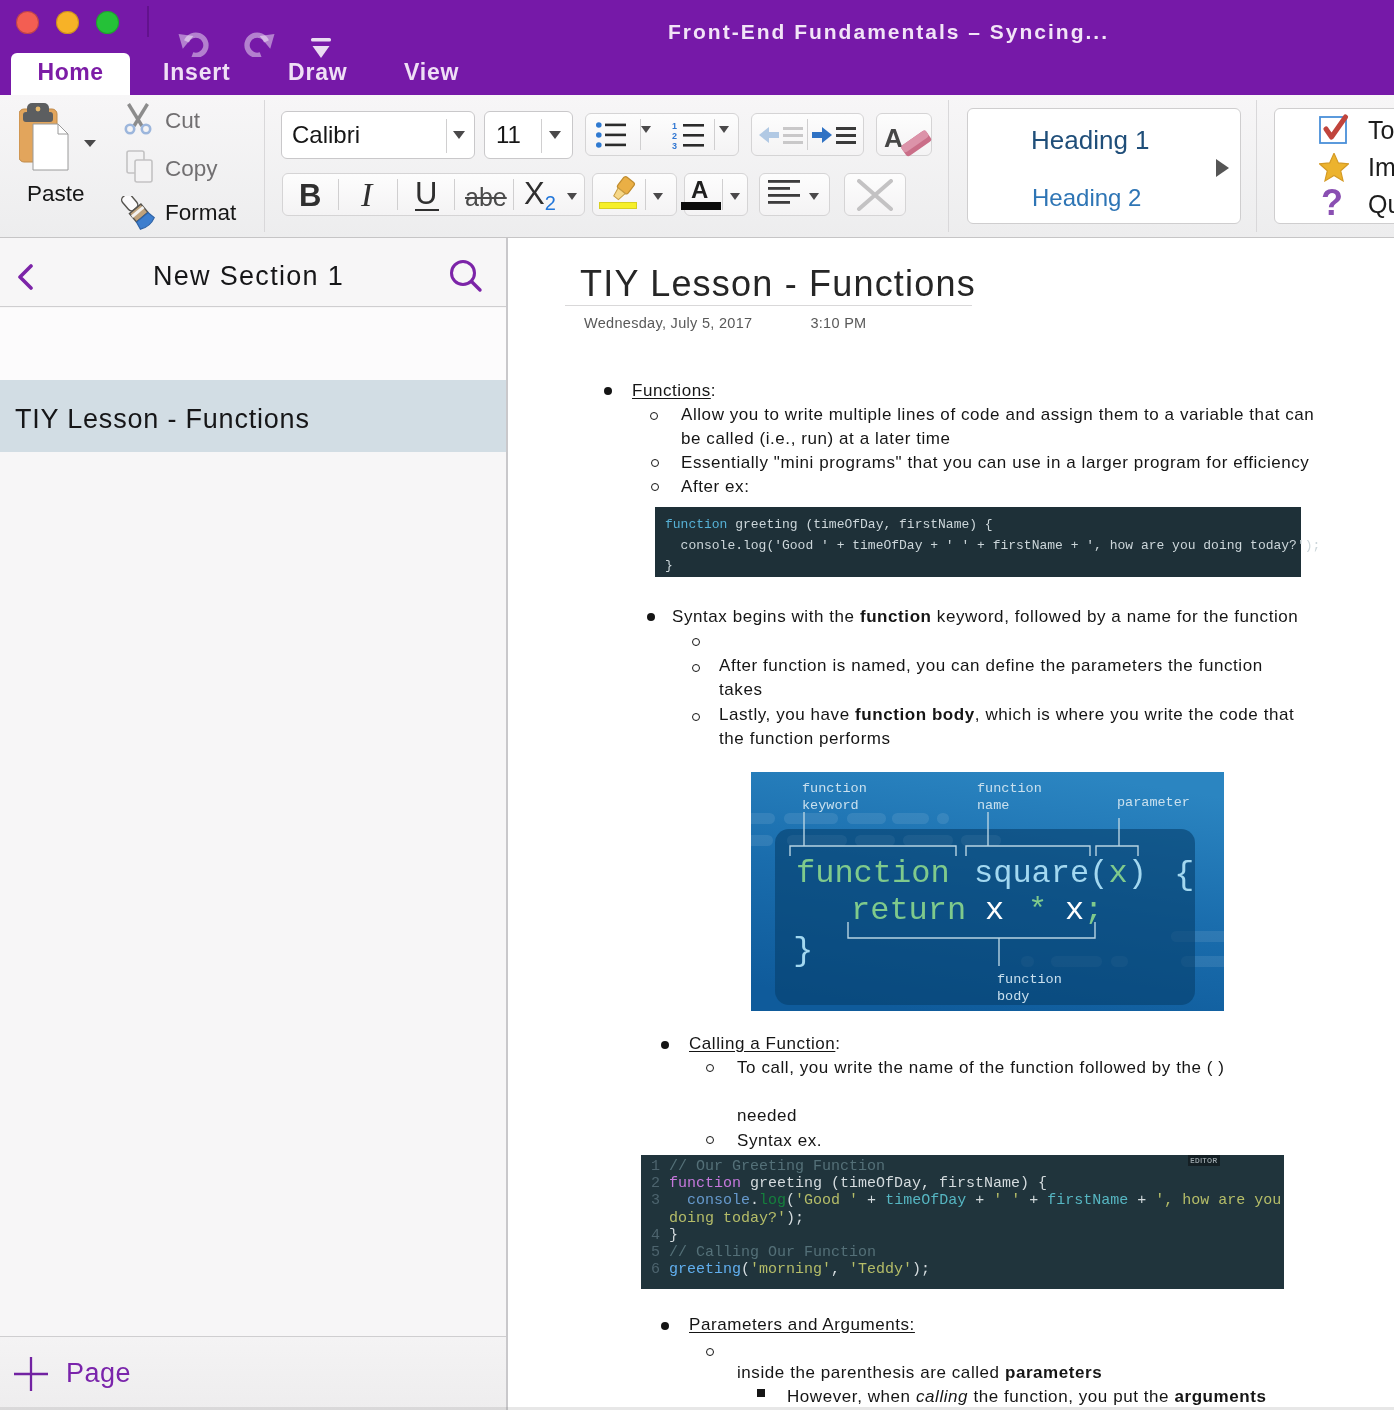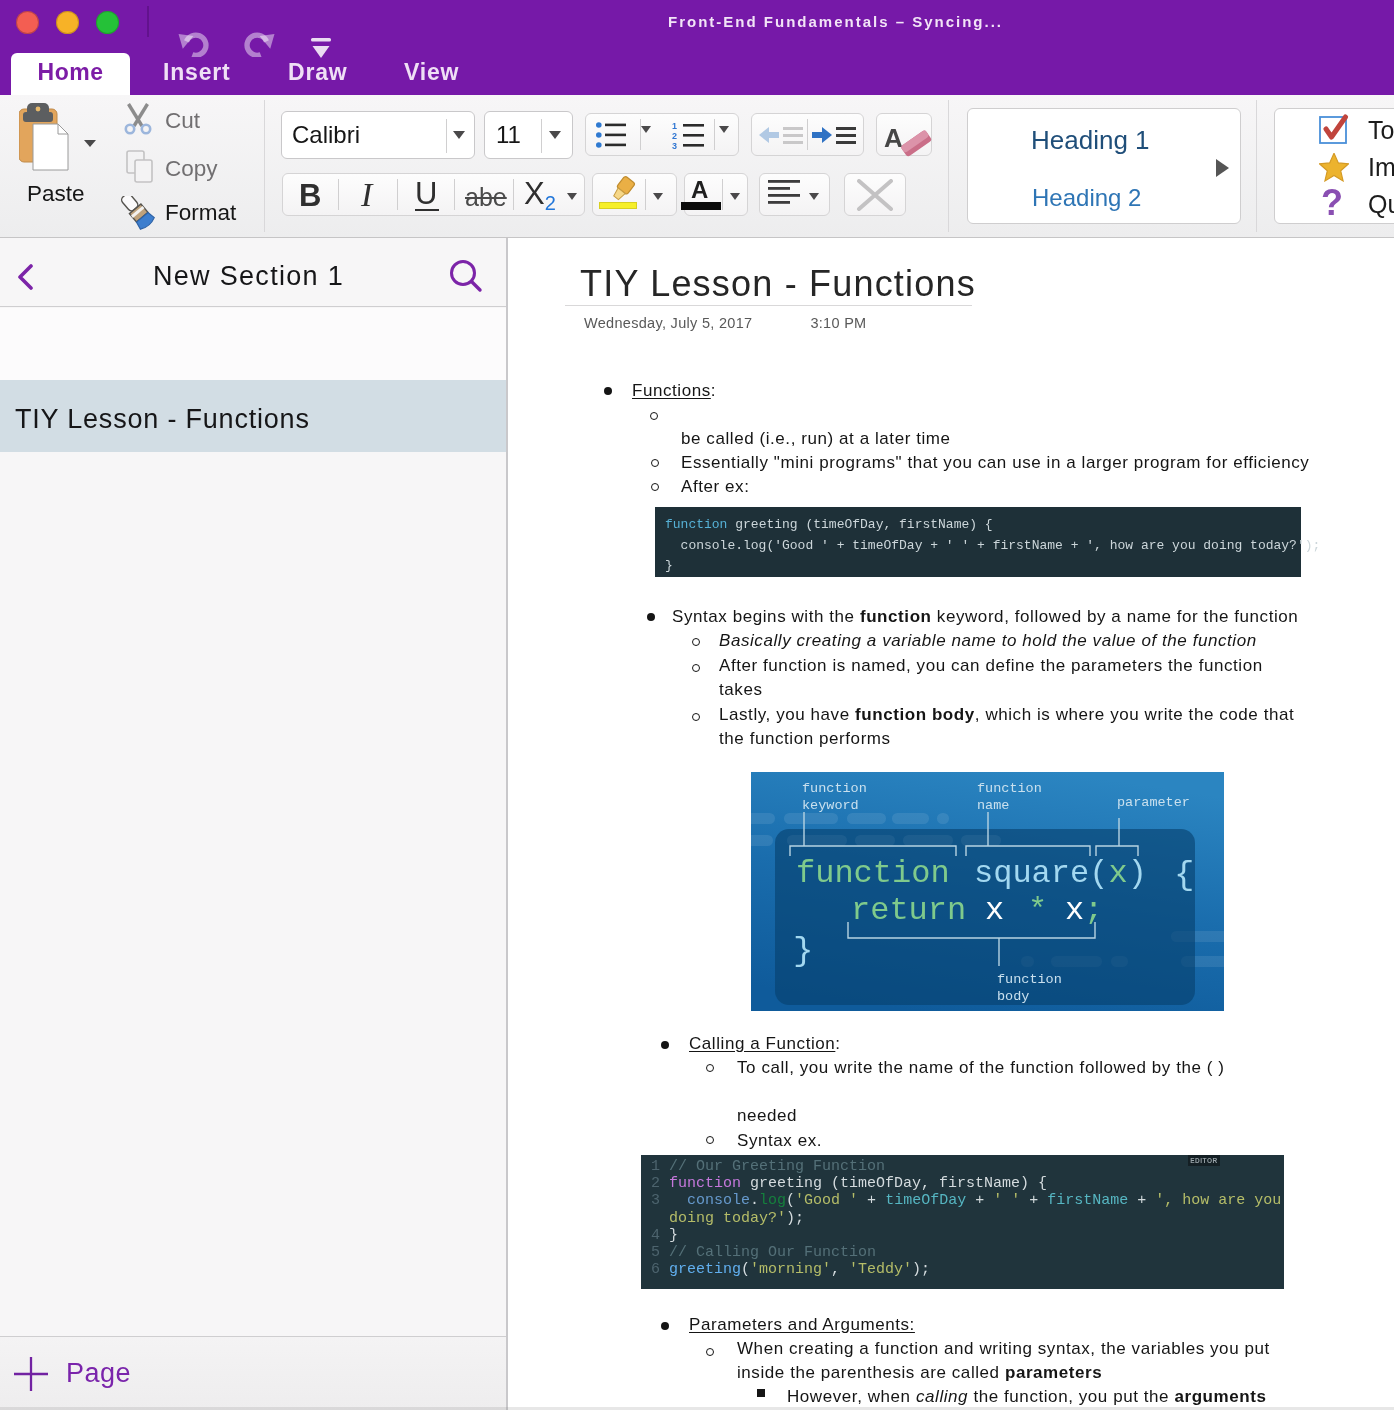--- a/index.html
+++ b/index.html
@@ -7,21 +7,21 @@
     font-family:"Liberation Sans", sans-serif; }
   #app { position:absolute; left:0; top:0; width:1394px; height:1410px; overflow:hidden; }
   .abs { position:absolute; }
   
   #titlebar { position:absolute; left:0; top:0; width:1394px; height:95px; background:#7619a8; }
   .tl { position:absolute; top:11px; width:23px; height:23px; border-radius:50%; }
   #tl-red   { left:16px; background:#f35e52; box-shadow: inset 0 0 0 1px rgba(90,20,60,.35);}
   #tl-yel   { left:56px; background:#f7b227; box-shadow: inset 0 0 0 1px rgba(110,70,10,.3);}
   #tl-grn   { left:96px; background:#25c138; box-shadow: inset 0 0 0 1px rgba(20,90,30,.3);}
   #tbar-sep { position:absolute; left:147px; top:6px; width:2px; height:31px; background:rgba(40,0,60,.25); }
-  #tbar-title { position:absolute; left:668px; top:13px; font-size:15px; font-weight:bold; color:#f2e4f7; letter-spacing:2px;}
+  #tbar-title { position:absolute; left:668px; top:20px; font-size:21px; font-weight:bold; color:#f2e4f7; letter-spacing:2px;}
   .tab-label { position:absolute; top:59px; font-size:23px; font-weight:bold; color:#efdff5; letter-spacing:0.8px; }
   #tab-home { position:absolute; left:11px; top:53px; width:119px; height:42px; background:#fff; border-radius:6px 6px 0 0; }
   #tab-home span { position:absolute; left:0; right:0; top:6px; text-align:center; font-size:23px; font-weight:bold; color:#7c1ca6; letter-spacing:0.5px; }
   
   #ribbon { position:absolute; left:0; top:95px; width:1394px; height:143px;
     background:linear-gradient(#f7f6f7, #ededee); border-bottom:1px solid #c6c5c6; }
   .rsep { position:absolute; top:5px; width:1px; height:132px; background:#d9d8da; }
   .rbtn { position:absolute; background:linear-gradient(#fdfdfd,#f4f3f4); border:1px solid #d5d4d5; border-radius:6px; }
   .rlabel { position:absolute; font-size:22.5px; color:#161616; }
   .gray { color:#716f71; }
@@ -247,35 +247,35 @@
   .code { position:absolute; font-family:"Liberation Mono", monospace; white-space:pre; }
 </style>
 
   <div class="abs" style="left:70px;top:28px;font-size:36px;line-height:36px;color:#262626;letter-spacing:1.2px">TIY Lesson - Functions</div>
   <div class="abs" style="left:55px;top:67px;width:407px;height:1px;background:#d9d8d9"></div>
   <div class="abs" style="left:74px;top:77px;font-size:14.5px;letter-spacing:0.3px;color:#595959">Wednesday, July 5, 2017<span style="margin-left:58px">3:10 PM</span></div>
 
   <div class="b1" style="left:94px;top:149px"></div>
   <div class="ln" style="left:122px;top:145px"><u>Functions</u>:</div>
   <div class="b2" style="left:140px;top:174px"></div>
+  <div class="ln" style="left:171px;top:169px">Allow you to write multiple lines of code and assign them to a variable that can</div>
   <div class="ln" style="left:171px;top:193px">be called (i.e., run) at a later time</div>
   <div class="b2" style="left:141px;top:221px"></div>
   <div class="ln" style="left:171px;top:217px">Essentially "mini programs" that you can use in a larger program for efficiency</div>
   <div class="b2" style="left:141px;top:245px"></div>
   <div class="ln" style="left:171px;top:241px">After ex:</div>
 
   <div class="abs" style="left:145px;top:269px;width:646px;height:70px;background:#1e3038"></div>
   <div class="code" style="left:155px;top:277px;font-size:13px;line-height:20.5px;color:#ccd6da"><span style="color:#56b1d6">function</span> greeting (timeOfDay, firstName) {
   console.log('Good ' + timeOfDay + ' ' + firstName + ', how are you doing today?');
 }</div>
 
   <div class="b1" style="left:137px;top:375px"></div>
   <div class="ln" style="left:162px;top:371px">Syntax begins with the <b>function</b> keyword, followed by a name for the function</div>
   <div class="b2" style="left:182px;top:400px"></div>
-  <div class="ln" style="left:209px;top:395px;font-style:italic">Basically creating a variable name to hold the value of the function</div>
   <div class="b2" style="left:182px;top:426px"></div>
   <div class="ln" style="left:209px;top:420px">After function is named, you can define the parameters the function</div>
   <div class="ln" style="left:209px;top:444px">takes</div>
   <div class="b2" style="left:182px;top:475px"></div>
   <div class="ln" style="left:209px;top:469px">Lastly, you have <b>function body</b>, which is where you write the code that</div>
   <div class="ln" style="left:209px;top:493px">the function performs</div>
 
   <div class="b1" style="left:151px;top:803px"></div>
   <div class="ln" style="left:179px;top:798px"><u>Calling a Function</u>:</div>
   <div class="b2" style="left:196px;top:826px"></div>
@@ -290,21 +290,20 @@
 <span style="color:#4d646e">2</span> <span style="color:#c678dd">function</span> greeting (timeOfDay, firstName) {
 <span style="color:#4d646e">3</span>   <span style="color:#6699cc">console</span>.<span style="color:#15803d">log</span>(<span style="color:#b5bd68">'Good '</span> + <span style="color:#56b6c2">timeOfDay</span> + <span style="color:#b5bd68">' '</span> + <span style="color:#56b6c2">firstName</span> + <span style="color:#b5bd68">', how are you</span>
 <span style="color:#b5bd68">  doing today?'</span>);
 <span style="color:#4d646e">4</span> }
 <span style="color:#4d646e">5</span> <span style="color:#547078">// Calling Our Function</span>
 <span style="color:#4d646e">6</span> <span style="color:#61afef">greeting</span>(<span style="color:#b5bd68">'morning'</span>, <span style="color:#b5bd68">'Teddy'</span>);</div>
 
   <div class="b1" style="left:151px;top:1084px"></div>
   <div class="ln" style="left:179px;top:1079px"><u>Parameters and Arguments:</u></div>
   <div class="b2" style="left:196px;top:1110px"></div>
-  <div class="ln" style="left:227px;top:1103px">When creating a function and writing syntax, the variables you put</div>
   <div class="ln" style="left:227px;top:1127px">inside the parenthesis are called <b>parameters</b></div>
   <div class="b3" style="left:247px;top:1151px"></div>
   <div class="ln" style="left:277px;top:1151px">However, when <i>calling</i> the function, you put the <b>arguments</b></div>
 
   <svg class="abs" style="left:241px;top:534px" width="473" height="239" viewBox="0 0 473 239">
     <defs>
       <linearGradient id="imgbg" x1="0.65" y1="0" x2="0.35" y2="1">
         <stop offset="0" stop-color="#2b85c1"></stop>
         <stop offset="0.5" stop-color="#1a6dad"></stop>
         <stop offset="1" stop-color="#0f5b9b"></stop>

